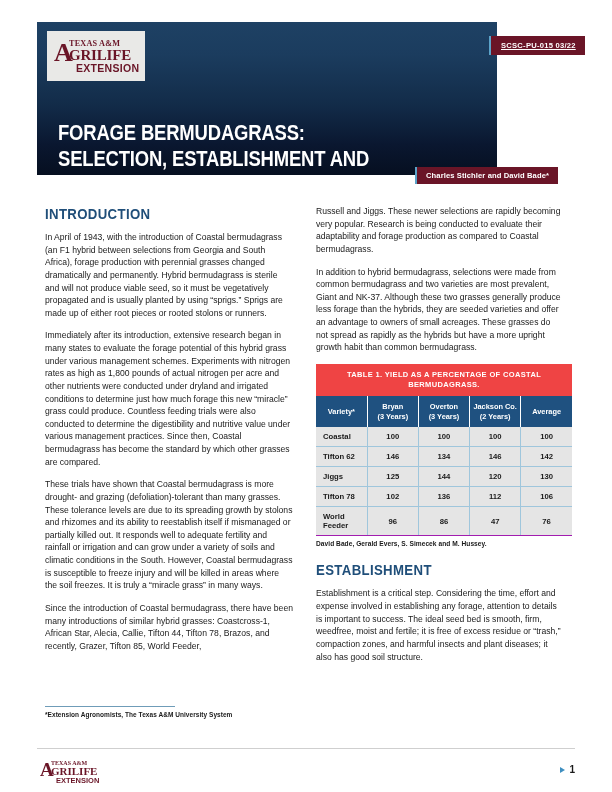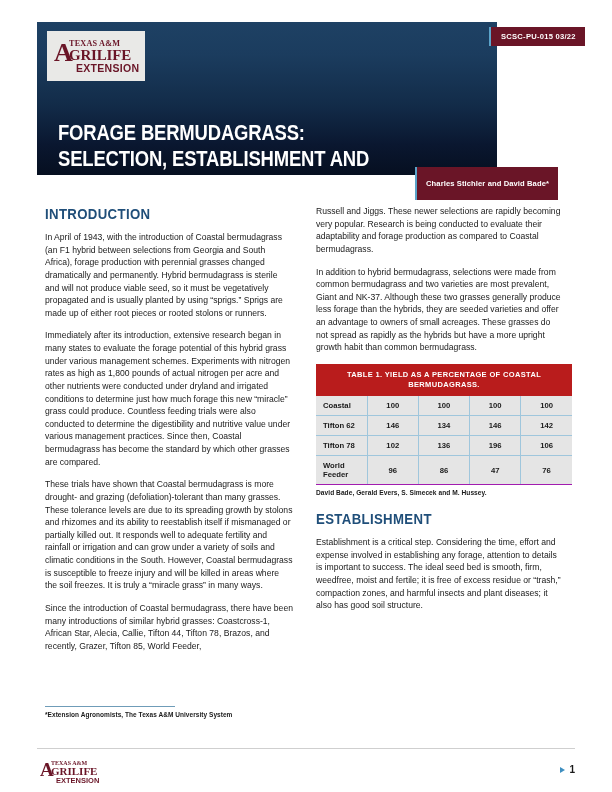--- a/index.html
+++ b/index.html
@@ -81,32 +81,33 @@
     font-size: 10.5px;
     font-weight: 700;
     letter-spacing: .3px;
     color: #6a1527;
     line-height: 1;
   }
 
   .pub-badge {
     position: absolute;
     left: 489px;
-    top: 27px;
+    top: 36px;
     height: 19px;
     padding: 0 9px 0 10px;
     background: #6a1527;
     border-left: 2px solid #5ba3c9;
     display: flex;
     align-items: center;
     color: #ffffff;
     font-size: 7.6px;
     font-weight: 700;
     letter-spacing: .25px;
     white-space: nowrap;
+    text-decoration: underline;
   }
 
   .doc-title {
     position: absolute;
     left: 58px;
     top: 105px;
     width: 430px;
     color: #ffffff;
     font-family: "Liberation Sans Narrow", "Liberation Sans", sans-serif;
     font-size: 22.5px;
@@ -116,21 +117,21 @@
     text-transform: uppercase;
     transform: scaleX(0.82);
     transform-origin: left top;
   }
 
   .author-badge {
     position: absolute;
     left: 415px;
     top: 167px;
     height: 17px;
-    padding: 8px 9px;
+    padding: 0 9px;
     background: #6a1527;
     border-left: 2px solid #5ba3c9;
     display: flex;
     align-items: center;
     color: #ffffff;
     font-size: 7.6px;
     font-weight: 700;
     letter-spacing: .1px;
     white-space: nowrap;
   }
@@ -188,21 +189,21 @@
     margin: 2px 0 5px 0;
     width: 256px;
   }
   table.yield {
     border-collapse: collapse;
     width: 256px;
     table-layout: fixed;
   }
   table.yield td, table.yield th { padding: 0; }
   .tbl-title {
-    background: #b91c1c;
+    background: #ef4444;
     color: #ffffff;
     font-size: 7.5px;
     font-weight: 700;
     letter-spacing: .35px;
     text-align: center;
     padding: 6px 14px !important;
     line-height: 1.35;
     text-transform: uppercase;
   }
   .tbl-head td {
@@ -328,41 +329,55 @@
 <div class="col col-right">
   <p class="body">Russell and Jiggs. These newer selections are rapidly becoming very popular. Research is being conducted to evaluate their adaptability and forage production as compared to Coastal bermudagrass.</p>
   <p class="body">In addition to hybrid bermudagrass, selections were made from common bermudagrass and two varieties are most prevalent, Giant and NK-37. Although these two grasses generally produce less forage than the hybrids, they are seeded varieties and offer an advantage to owners of small acreages. These grasses do not spread as rapidly as the hybrids but have a more upright growth habit than common bermudagrass.</p>
 
   <div class="table-wrap">
     <table class="yield">
       <thead>
         <tr>
           <td class="tbl-title" colspan="5">TABLE 1. YIELD AS A PERCENTAGE OF COASTAL BERMUDAGRASS.</td>
         </tr>
+        <tr class="tbl-head">
+          <td>Variety*</td>
+          <td>Bryan<br>(3 Years)</td>
+          <td>Overton<br>(3 Years)</td>
+          <td>Jackson Co.<br>(2 Years)</td>
+          <td>Average</td>
+        </tr>
       </thead>
       <tbody class="tbl-body">
         <tr>
           <td>Coastal</td>
           <td>100</td>
           <td>100</td>
           <td>100</td>
           <td>100</td>
         </tr>
         <tr>
           <td>Tifton 62</td>
           <td>146</td>
           <td>134</td>
           <td>146</td>
           <td>142</td>
         </tr>
         <tr>
+          <td>Jiggs</td>
+          <td>125</td>
+          <td>144</td>
+          <td>120</td>
+          <td>130</td>
+        </tr>
+        <tr>
           <td>Tifton 78</td>
           <td>102</td>
           <td>136</td>
-          <td>196</td>
+          <td>112</td>
           <td>106</td>
         </tr>
         <tr>
           <td>World Feeder</td>
           <td>96</td>
           <td>86</td>
           <td>47</td>
           <td>76</td>
         </tr>
       </tbody>

